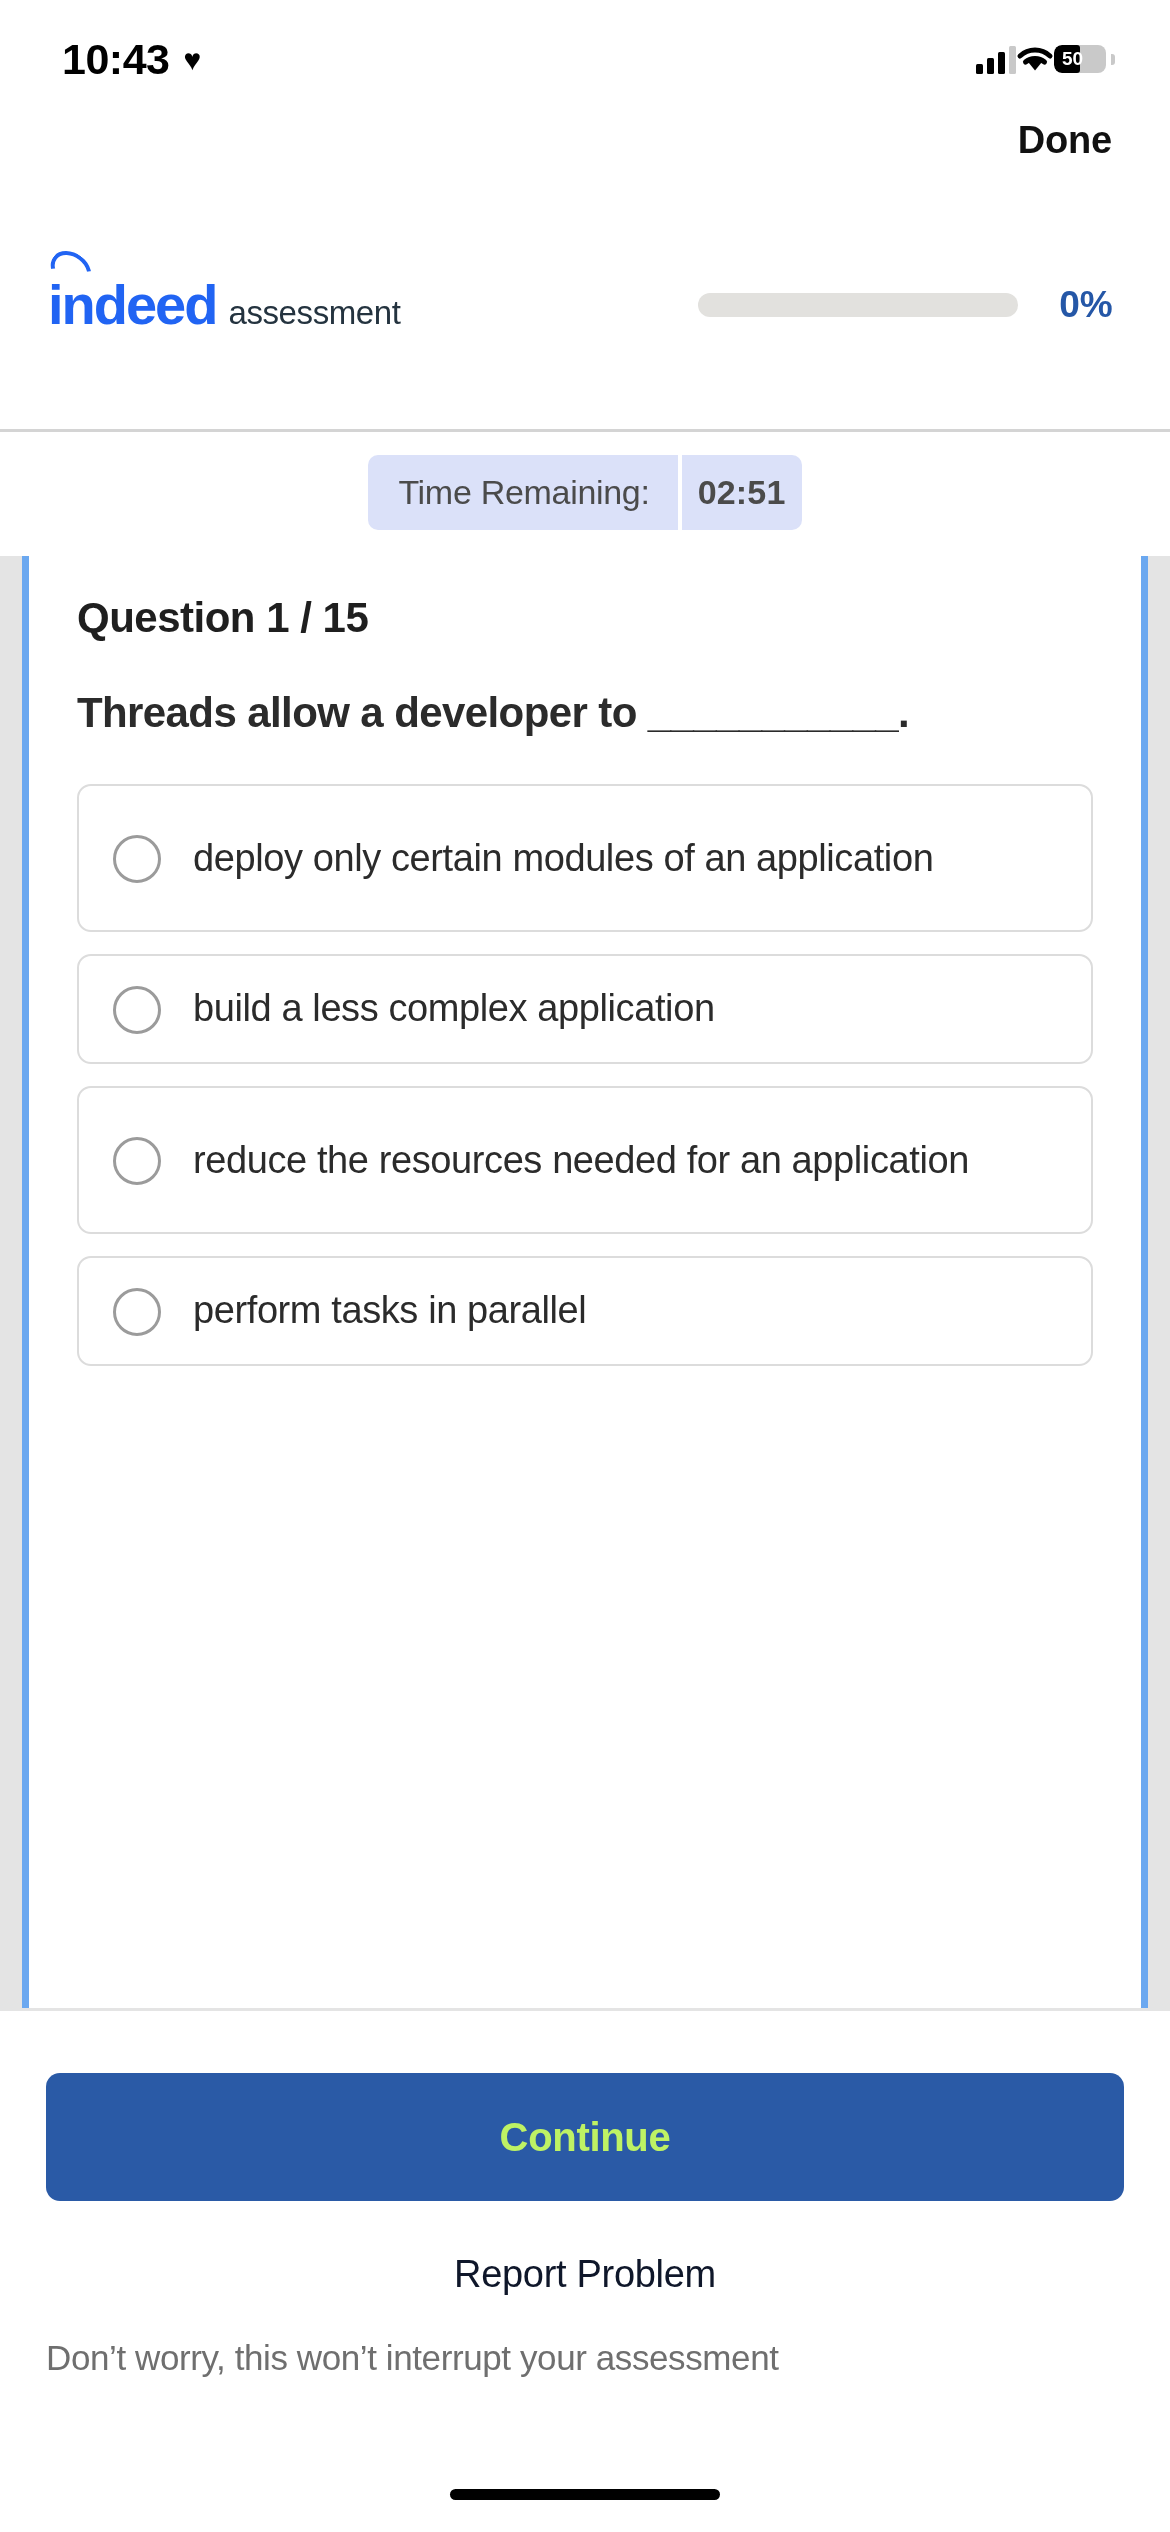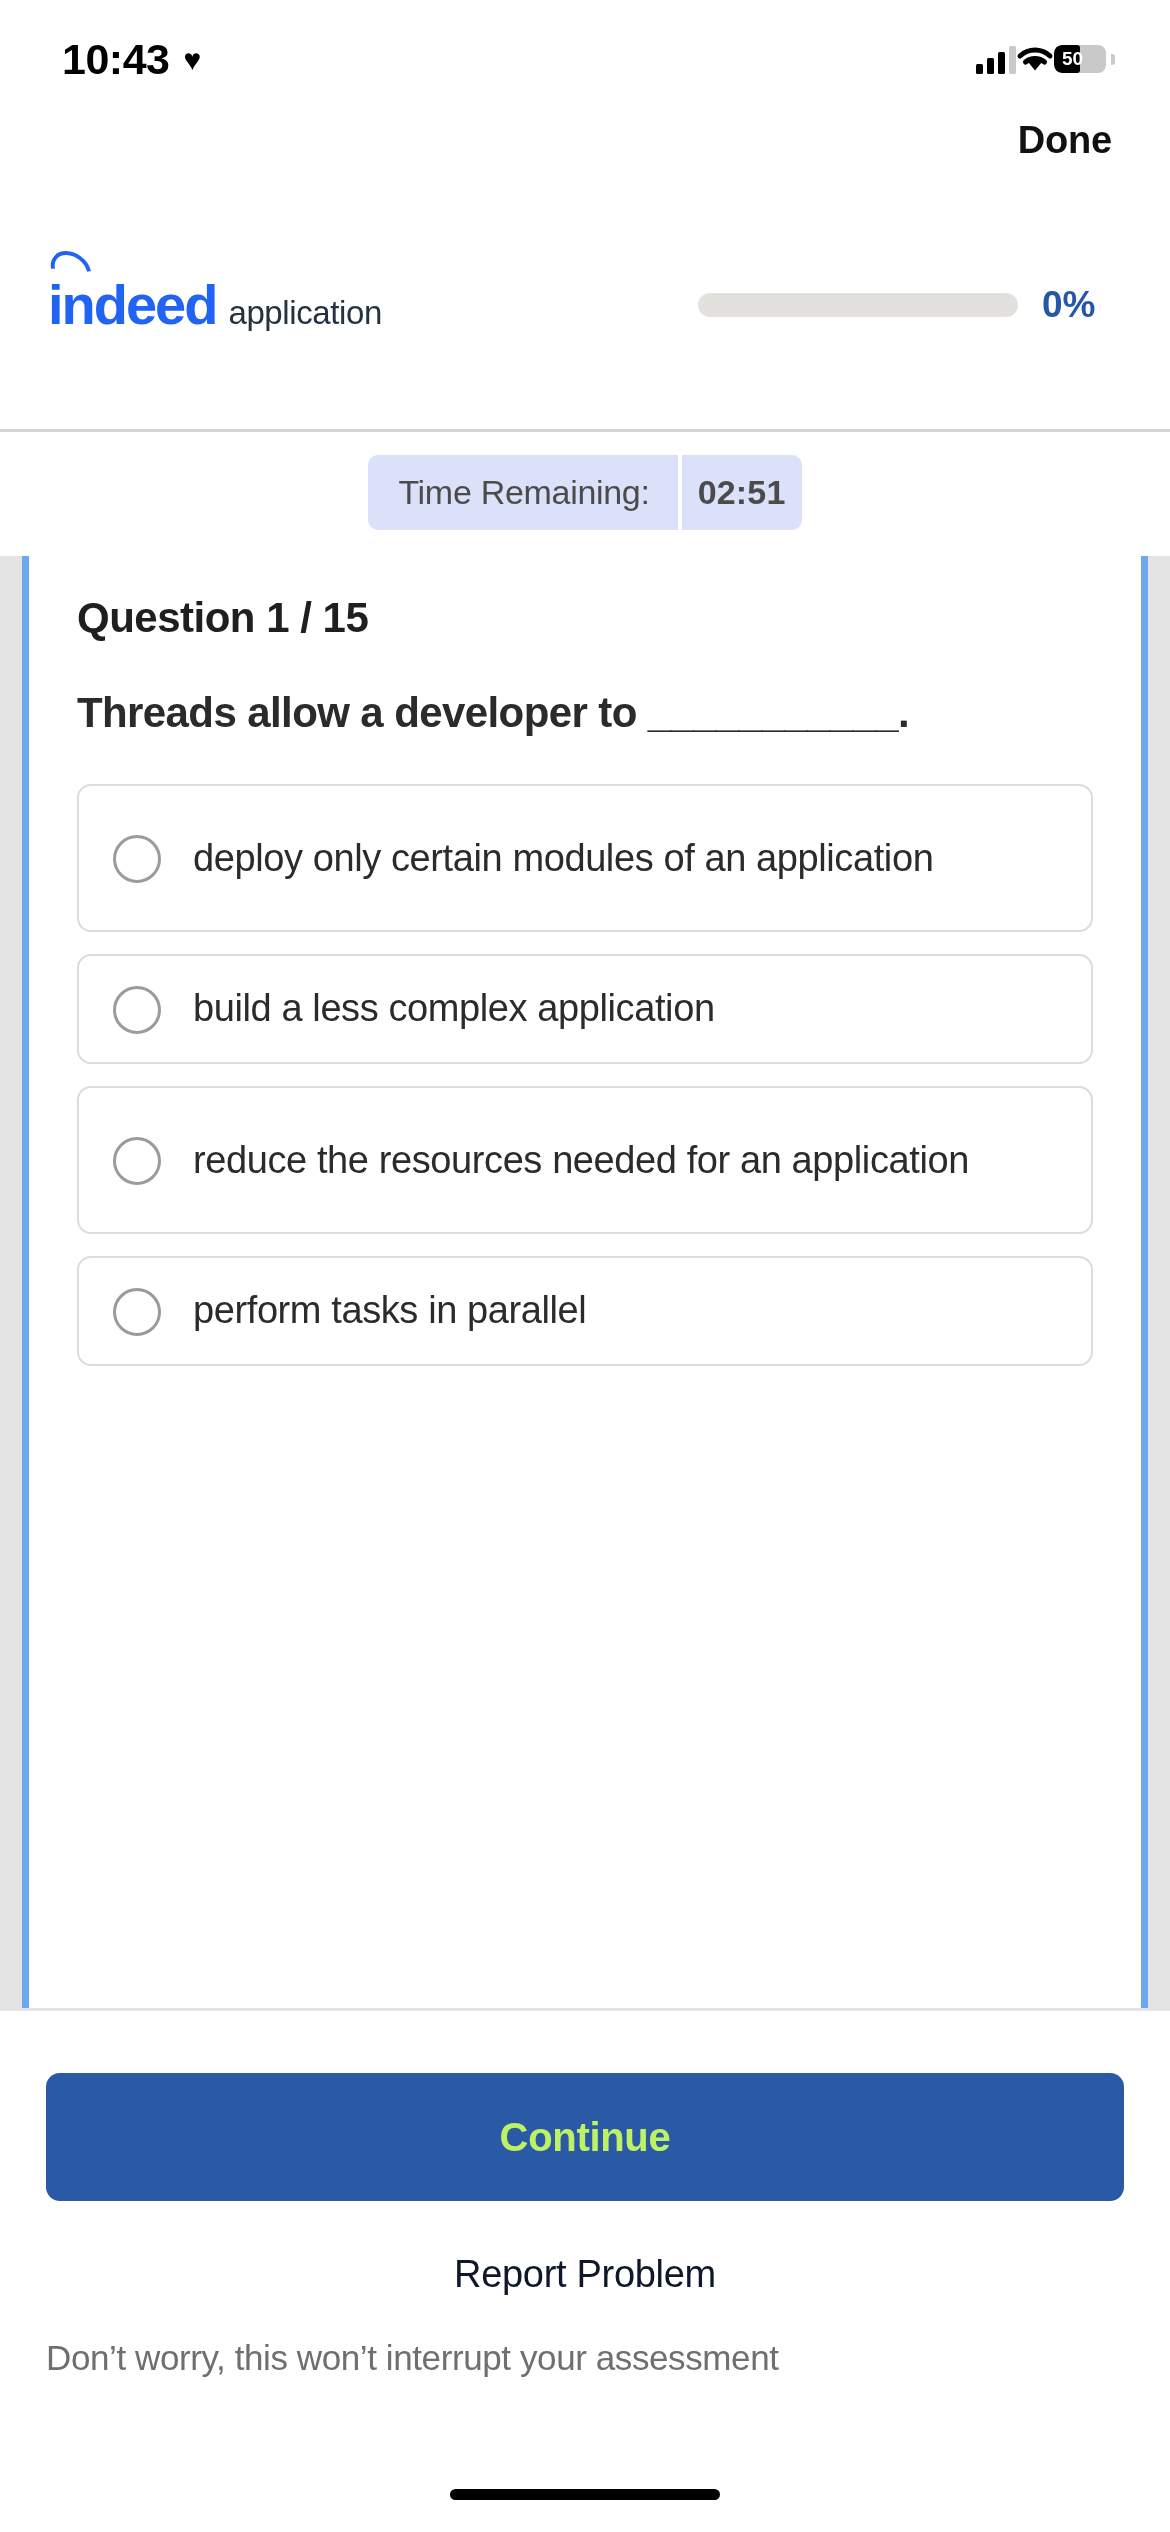--- a/index.html
+++ b/index.html
@@ -110,20 +110,21 @@
   
   .brand-header {
     position: absolute;
     top: 180px; left: 0;
     width: 1170px; height: 252px;
     background: #ffffff;
     display: flex;
     align-items: center;
     padding: 0 40px 0 48px;
     border-bottom: 3px solid #d4d4d4;
+    text-align: center;
   }
   .logo-wrap {
     display: flex;
     align-items: baseline;
     gap: 12px;
   }
   .logo-indeed {
     position: relative;
     font-size: 56px;
     font-weight: 700;
@@ -361,21 +362,21 @@
 <div class="done-bar">
   <span class="done-button">Done</span>
 </div>
 
 <div class="brand-header">
   <div class="logo-wrap">
     <span class="logo-indeed">
       <span class="logo-arc"></span>
       <span>indeed</span>
     </span>
-    <span class="logo-assessments">application</span>
+    <span class="logo-assessments">assessment</span>
   </div>
   <div class="progress-area">
     <div class="progress-track">
       <div class="progress-fill" style="width: 0%;"></div>
     </div>
     <span class="progress-label">0%</span>
   </div>
 </div>
 
 <div class="timer-row">

